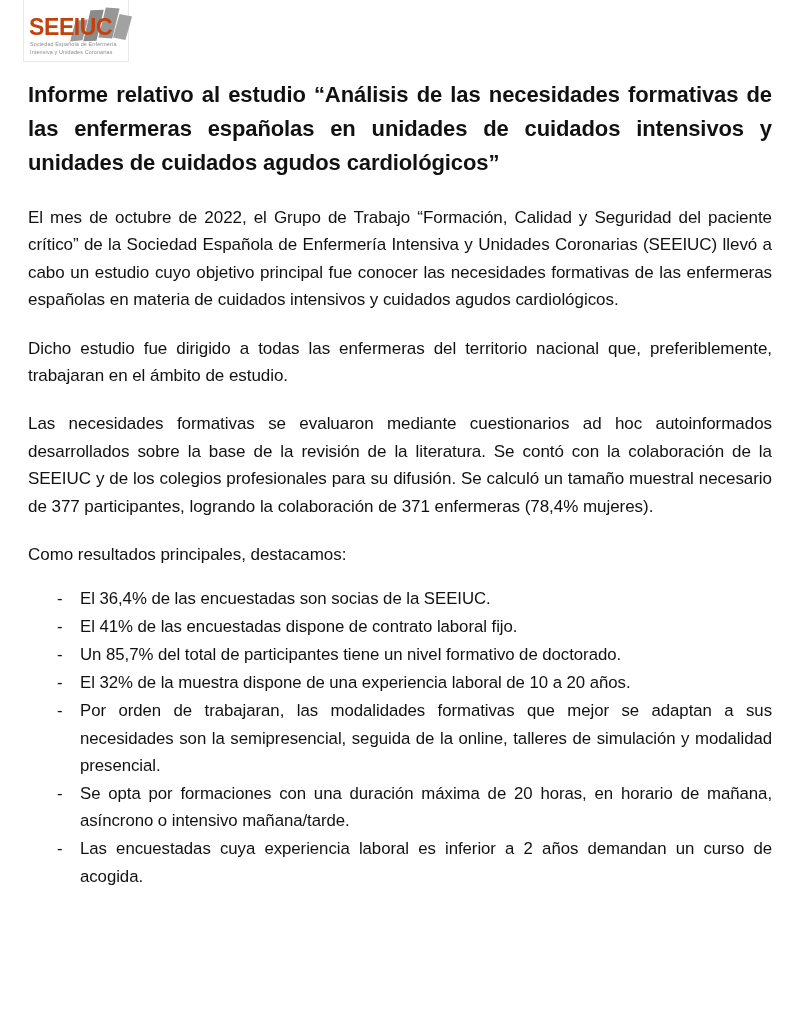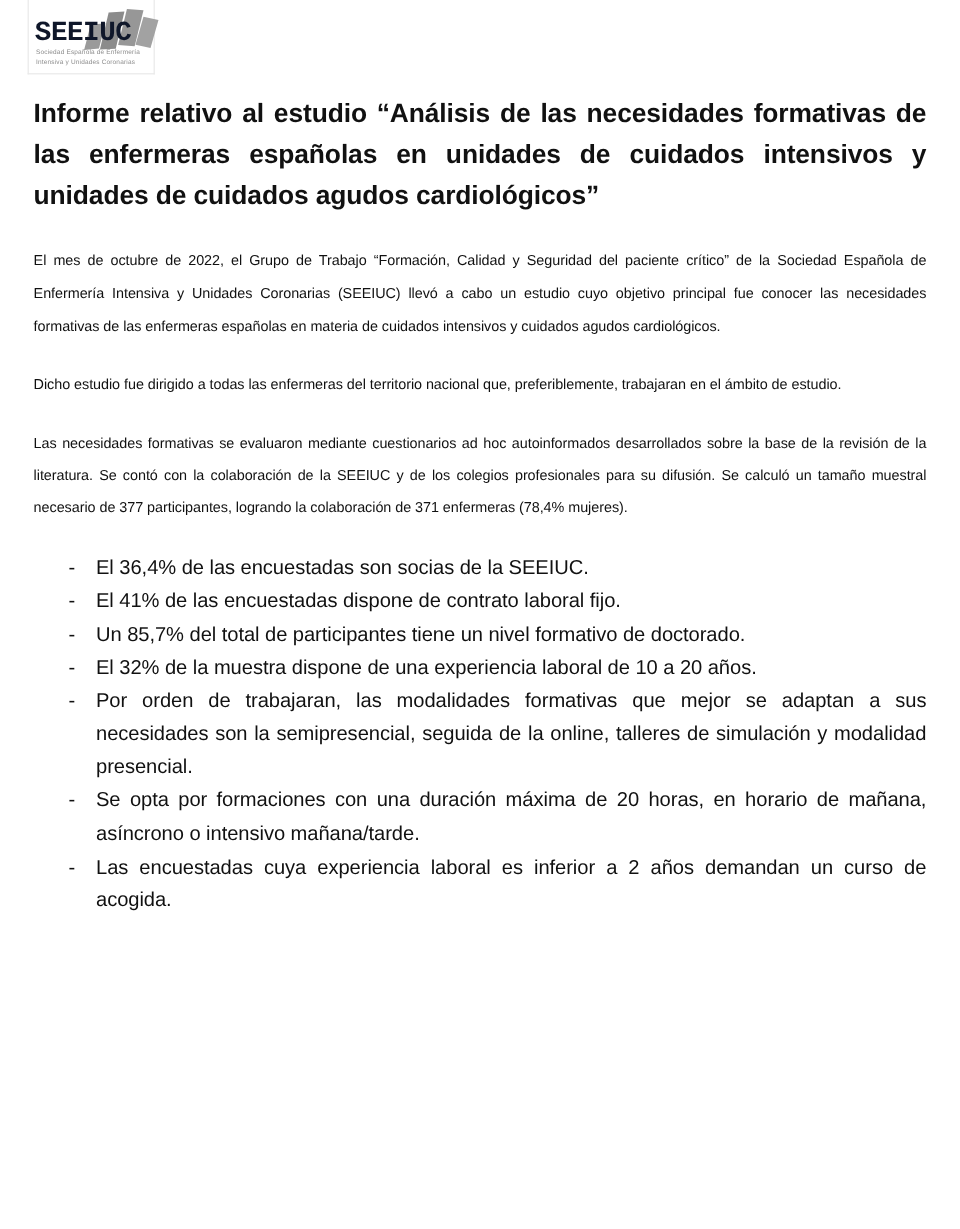--- a/index.html
+++ b/index.html
@@ -79,26 +79,26 @@
   .ray.r4 {
     left: 45px; top: 9px;
     width: 13px; height: 24px;
     transform: skewX(-4deg) rotate(12deg);
     background: #a2a2a2;
   }
   .logo-word {
     position: absolute;
     left: 5px;
     top: 16px;
-    font-family: Liberation Mono, monospace;
+    font-family: Liberation Sans, sans-serif;
     font-weight: bold;
     font-size: 23px;
     line-height: 23px;
     letter-spacing: -0.4px;
-    color: #0f172a;
+    color: #c2410c;
   }
   .logo-tagline {
     position: absolute;
     left: 6px;
     top: 41px;
     width: 100px;
     font-family: "Liberation Sans", sans-serif;
     font-size: 5.4px;
     line-height: 7.6px;
     letter-spacing: 0.15px;
@@ -118,21 +118,21 @@
     font-size: 22px;
     line-height: 34px;
     text-align: justify;
     text-justify: inter-word;
     color: #111111;
     margin: 0 0 24px 0;
     letter-spacing: -0.1px;
   }
 
   p.para {
-    font-size: 12px;
+    font-size: 17px;
     line-height: 27.4px;
     text-align: justify;
     text-justify: inter-word;
     margin: 0 0 21px 0;
     color: #111111;
     letter-spacing: -0.05px;
   }
   p.para.lead-in {
     text-align: left;
     margin-bottom: 17px;
@@ -193,20 +193,21 @@
 
     <h1 class="doc-title">Informe relativo al estudio “Análisis de las necesidades formativas de las enfermeras españolas en unidades de cuidados intensivos y unidades de cuidados agudos cardiológicos”</h1>
 
     <p class="para">El mes de octubre de 2022, el Grupo de Trabajo “Formación, Calidad y Seguridad del paciente crítico” de la Sociedad Española de Enfermería Intensiva y Unidades Coronarias (SEEIUC) llevó a cabo un estudio cuyo objetivo principal fue conocer las necesidades formativas de las enfermeras españolas en materia de cuidados intensivos y cuidados agudos cardiológicos.</p>
 
     <p class="para">Dicho estudio fue dirigido a todas las enfermeras del territorio nacional que, preferiblemente, trabajaran en el ámbito de estudio.</p>
 
     <p class="para">Las necesidades formativas se evaluaron mediante cuestionarios ad hoc autoinformados desarrollados sobre la base de la revisión de la literatura. Se contó con la colaboración de la SEEIUC y de los colegios profesionales para su difusión. Se calculó un tamaño muestral necesario de 377 participantes, logrando la colaboración de 371 enfermeras (78,4% mujeres).</p>
 
 
+    <p class="para lead-in">Como resultados principales, destacamos:</p>
 
     <ul class="results">
       <li>
         <span class="dash">-</span>
         <span class="li-text">El 36,4% de las encuestadas son socias de la SEEIUC.</span>
       </li>
       <li>
         <span class="dash">-</span>
         <span class="li-text">El 41% de las encuestadas dispone de contrato laboral fijo.</span>
       </li>

